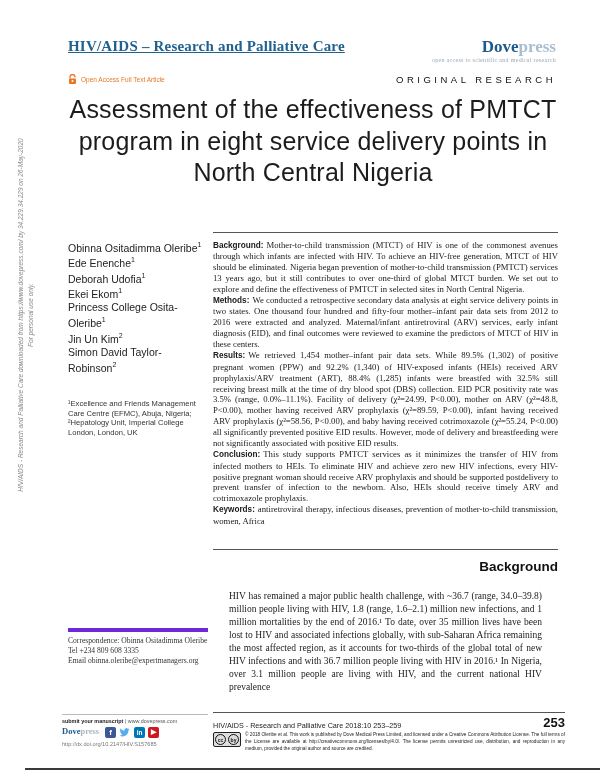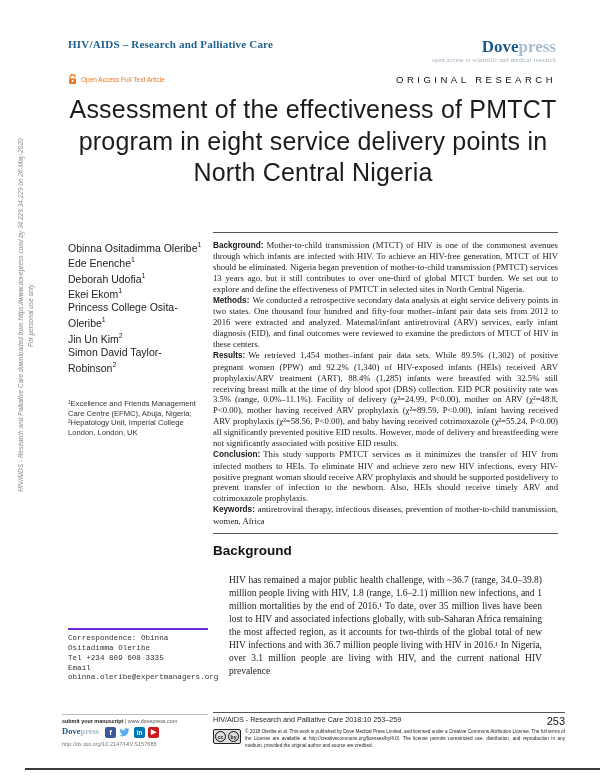--- a/index.html
+++ b/index.html
@@ -5,69 +5,69 @@
   html,body{margin:0;padding:0;background:#e9e9e9;}
   .page{position:relative;width:600px;height:776px;background:#ffffff;overflow:hidden;
         font-family:"Liberation Serif",serif;color:#1a1a1a;}
   
   .watermark{position:absolute;left:-197px;top:303px;width:450px;height:24px;
              transform:rotate(-90deg);text-align:center;
              font-family:"Liberation Sans",sans-serif;font-style:italic;
              font-size:6.5px;color:#8a8a8a;line-height:1.5;}
   
   .hdr{position:absolute;left:68px;top:38px;width:488px;display:flex;justify-content:space-between;align-items:flex-start;}
-  .journal-name{font-size:11px;font-weight:bold;color:#20618f;letter-spacing:.2px;}
+  .journal-name{font-size:15px;font-weight:bold;color:#20618f;letter-spacing:.2px;text-decoration:underline;}
   .dove-block{text-align:right;}
   .dove-logo{font-size:17px;font-weight:bold;line-height:1;}
   .dove-logo .d1{color:#1d5a8c;} .dove-logo .d2{color:#a8bdd0;font-weight:bold;}
   .dove-tag{font-size:6px;color:#9aa7b5;margin-top:2px;letter-spacing:.3px;}
   .row2{position:absolute;left:68px;top:74px;width:488px;display:flex;justify-content:space-between;align-items:flex-start;}
   .oa{display:flex;align-items:center;gap:4px;font-family:"Liberation Sans",sans-serif;
       font-size:6.5px;color:#e87722;}
   .oa-icon{width:9px;height:11px;display:inline-block;}
   .orig{font-family:"Liberation Sans",sans-serif;font-size:9.5px;letter-spacing:3.5px;color:#111;font-weight:500;}
   
   .title{position:absolute;left:68px;top:94px;width:490px;
          font-family:"Liberation Sans",sans-serif;font-size:25px;line-height:1.26;
          color:#1c1c1c;font-weight:400;letter-spacing:.2px;text-align:center;}
   
   .authors-col{position:absolute;left:68px;top:240px;width:140px;
                font-family:"Liberation Sans",sans-serif;}
   .author{font-size:10.5px;line-height:1.32;color:#222;}
   .author sup{font-size:7px;}
   .affil{margin-top:24px;font-size:7.6px;line-height:1.25;color:#333;}
-  .corr{position:absolute;left:68px;top:628px;width:140px;border-top:2px solid #6d28d9;
-        padding-top:4px;font-family:Liberation Mono, monospace;font-size:7.6px;
+  .corr{position:absolute;left:68px;top:628px;width:140px;border-top:4px solid #6d28d9;
+        padding-top:4px;font-family:Liberation Serif, serif;font-size:7.6px;
         line-height:1.3;color:#333;}
   
   .rightcol{position:absolute;left:213px;top:232px;width:345px;}
   .abstract{border-top:1.4px solid #555;border-bottom:1.4px solid #555;
-            padding:7px 0 6px 0;}
+            padding:7px 0 22px 0;}
   .absec{font-size:8.7px;line-height:1.26;text-align:justify;margin:0;}
   .ablabel{font-family:"Liberation Sans",sans-serif;font-weight:bold;font-size:8.2px;margin-right:3px;}
   .bg-head{font-family:"Liberation Sans",sans-serif;font-weight:bold;font-size:13.5px;
-           margin:9px 0 3px 0;color:#111;}
+           margin:9px 0 3px 0;color:#111;text-align:right;}
   .bg-para{font-size:9.5px;line-height:1.38;text-align:justify;margin:16px;}
   
   .lfoot{position:absolute;left:62px;top:714px;width:146px;
          font-family:"Liberation Sans",sans-serif;border-top:1px solid #bbb;padding-top:3px;}
   .submit-line{font-size:5.4px;color:#555;}
   .submit-line .b{font-weight:bold;color:#222;}
   .lfoot-dove{font-size:8.5px;font-family:"Liberation Serif",serif;font-weight:bold;margin-top:2px;}
   .lfoot-dove .d1{color:#1d5a8c;} .lfoot-dove .d2{color:#aab8c2;}
   .socials{display:inline-flex;gap:3px;margin-left:6px;vertical-align:middle;}
   .sq{width:11px;height:11px;border-radius:2px;display:inline-flex;align-items:center;justify-content:center;
       color:#fff;font-size:8px;font-weight:bold;font-family:"Liberation Sans",sans-serif;}
   .fb{background:#3b5998;} .li{background:#0077b5;font-size:6.5px;} .yt{background:#cc181e;font-size:7px;}
   .tw{width:12px;height:11px;display:inline-flex;align-items:center;}
   .doi{font-size:5.6px;color:#777;margin-top:3px;}
   .rfoot{position:absolute;left:213px;top:712px;width:352px;}
-  .cit-row{border-top:1.4px solid #555;padding-top:2px;display:flex;justify-content:space-between;align-items:flex-start;}
+  .cit-row{border-top:1.4px solid #555;padding-top:2px;display:flex;justify-content:space-between;align-items:flex-end;}
   .cit{font-family:"Liberation Sans",sans-serif;font-size:7.2px;color:#222;}
-  .pageno{font-family:"Liberation Sans",sans-serif;font-size:11px;font-weight:normal;color:#111;}
+  .pageno{font-family:"Liberation Sans",sans-serif;font-size:13px;font-weight:bold;color:#111;}
   .lic-row{display:flex;gap:4px;margin-top:2px;}
   .cc-badge{flex:0 0 auto;width:26px;height:13px;border:1.2px solid #222;border-radius:2px;
             display:flex;align-items:center;justify-content:center;gap:2px;background:#ddd;}
   .cc-c{width:9px;height:9px;border:1px solid #111;border-radius:50%;font-size:5px;display:flex;
         align-items:center;justify-content:center;font-family:"Liberation Sans",sans-serif;font-weight:bold;color:#111;}
   .lic-text{font-size:4.7px;line-height:1.45;color:#222;text-align:justify;
             font-family:"Liberation Sans",sans-serif;}
   .botline{position:absolute;left:25px;right:0;top:768px;height:2px;background:#3a3a3a;}
 </style>
 </head>

